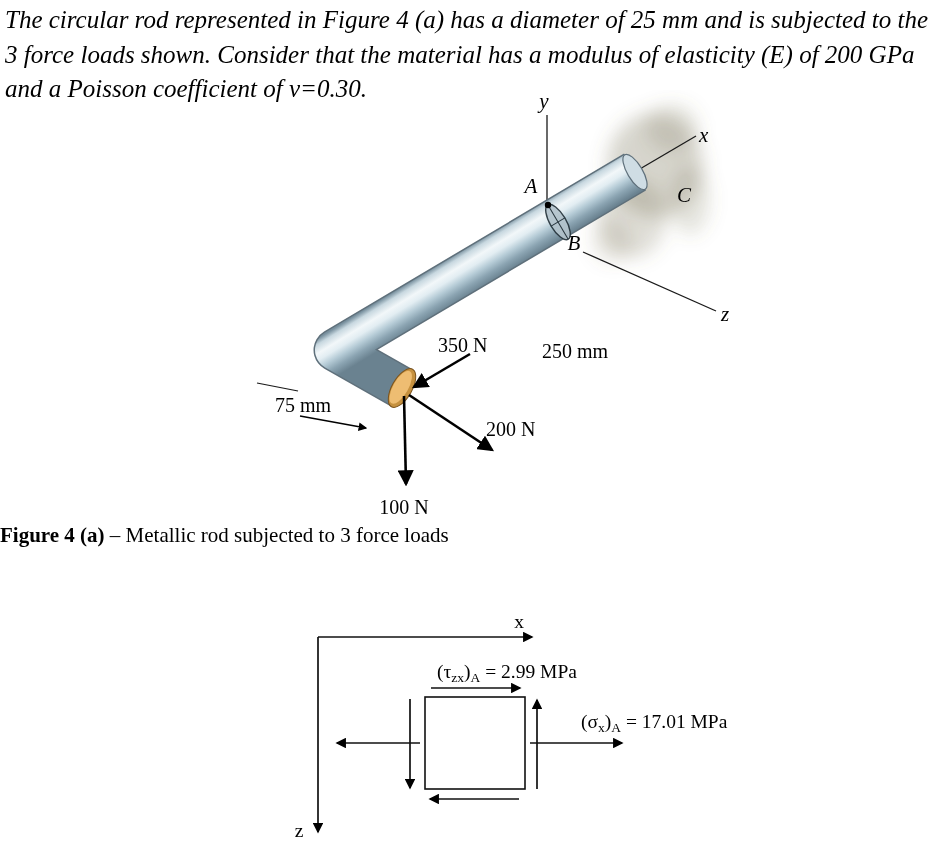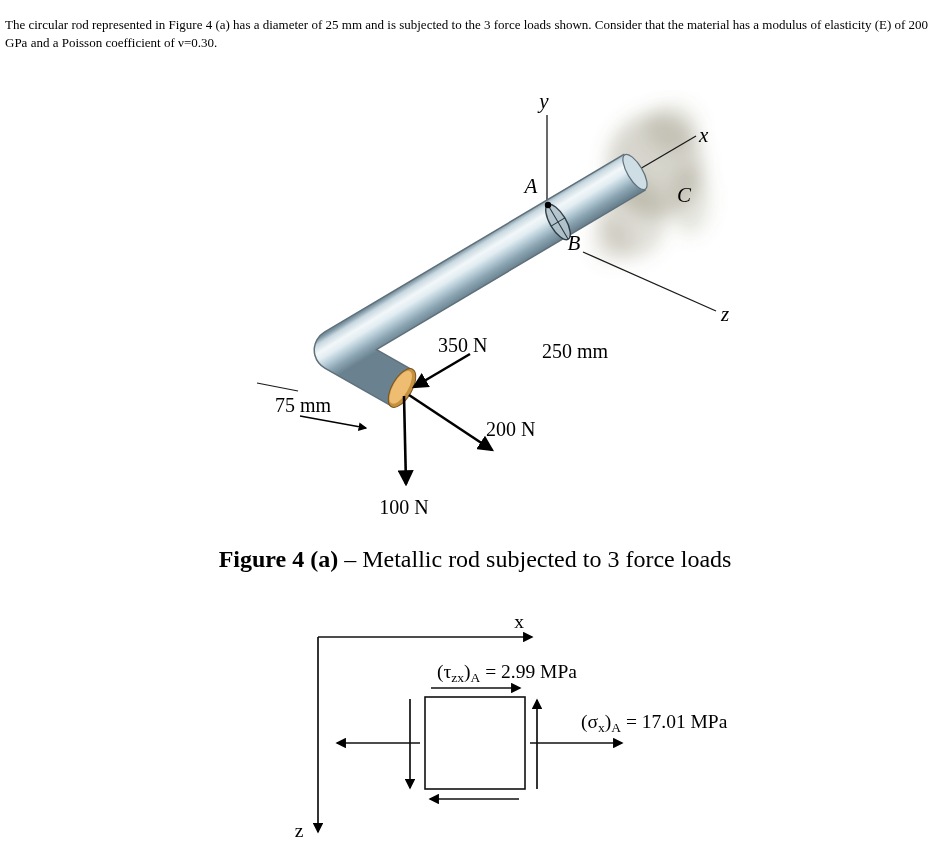--- a/index.html
+++ b/index.html
@@ -1,21 +1,21 @@
 <!DOCTYPE html>
 <html><head>
 <meta charset="utf-8">
 <style>
   html,body{margin:0;padding:0;background:#ffffff;}
   .page{position:relative;width:950px;height:844px;background:#ffffff;overflow:hidden;
         font-family:"Liberation Serif",serif;color:#000;}
-  .problem-text{position:absolute;top:16px;left:5px;width:938px;
-        font-size:13px;line-height:1.38;white-space:normal;}
-  .caption{position:absolute;top:546px;left:0;width:950px;text-align:center;
-        font-size:24px;white-space:pre-wrap;}
+  .problem-text{position:absolute;top:3px;left:5px;width:938px;
+        font-size:25px;line-height:1.38;white-space:normal;font-style:italic;}
+  .caption{position:absolute;top:523px;left:0;width:950px;
+        font-size:21px;white-space:pre-wrap;}
   .caption .b{font-weight:bold;}
   svg{position:absolute;left:0;}
   #fig1{top:90px;}
   #fig2{top:600px;}
   text{font-family:"Liberation Serif",serif;fill:#000;}
   .ital{font-style:italic;font-size:21px;}
   .dim{font-size:20px;}
   .lbl19{font-size:19.5px;}
   .sub{font-size:13.5px;}
   .axisline{stroke:#1a1a1a;stroke-width:1.3;fill:none;}

